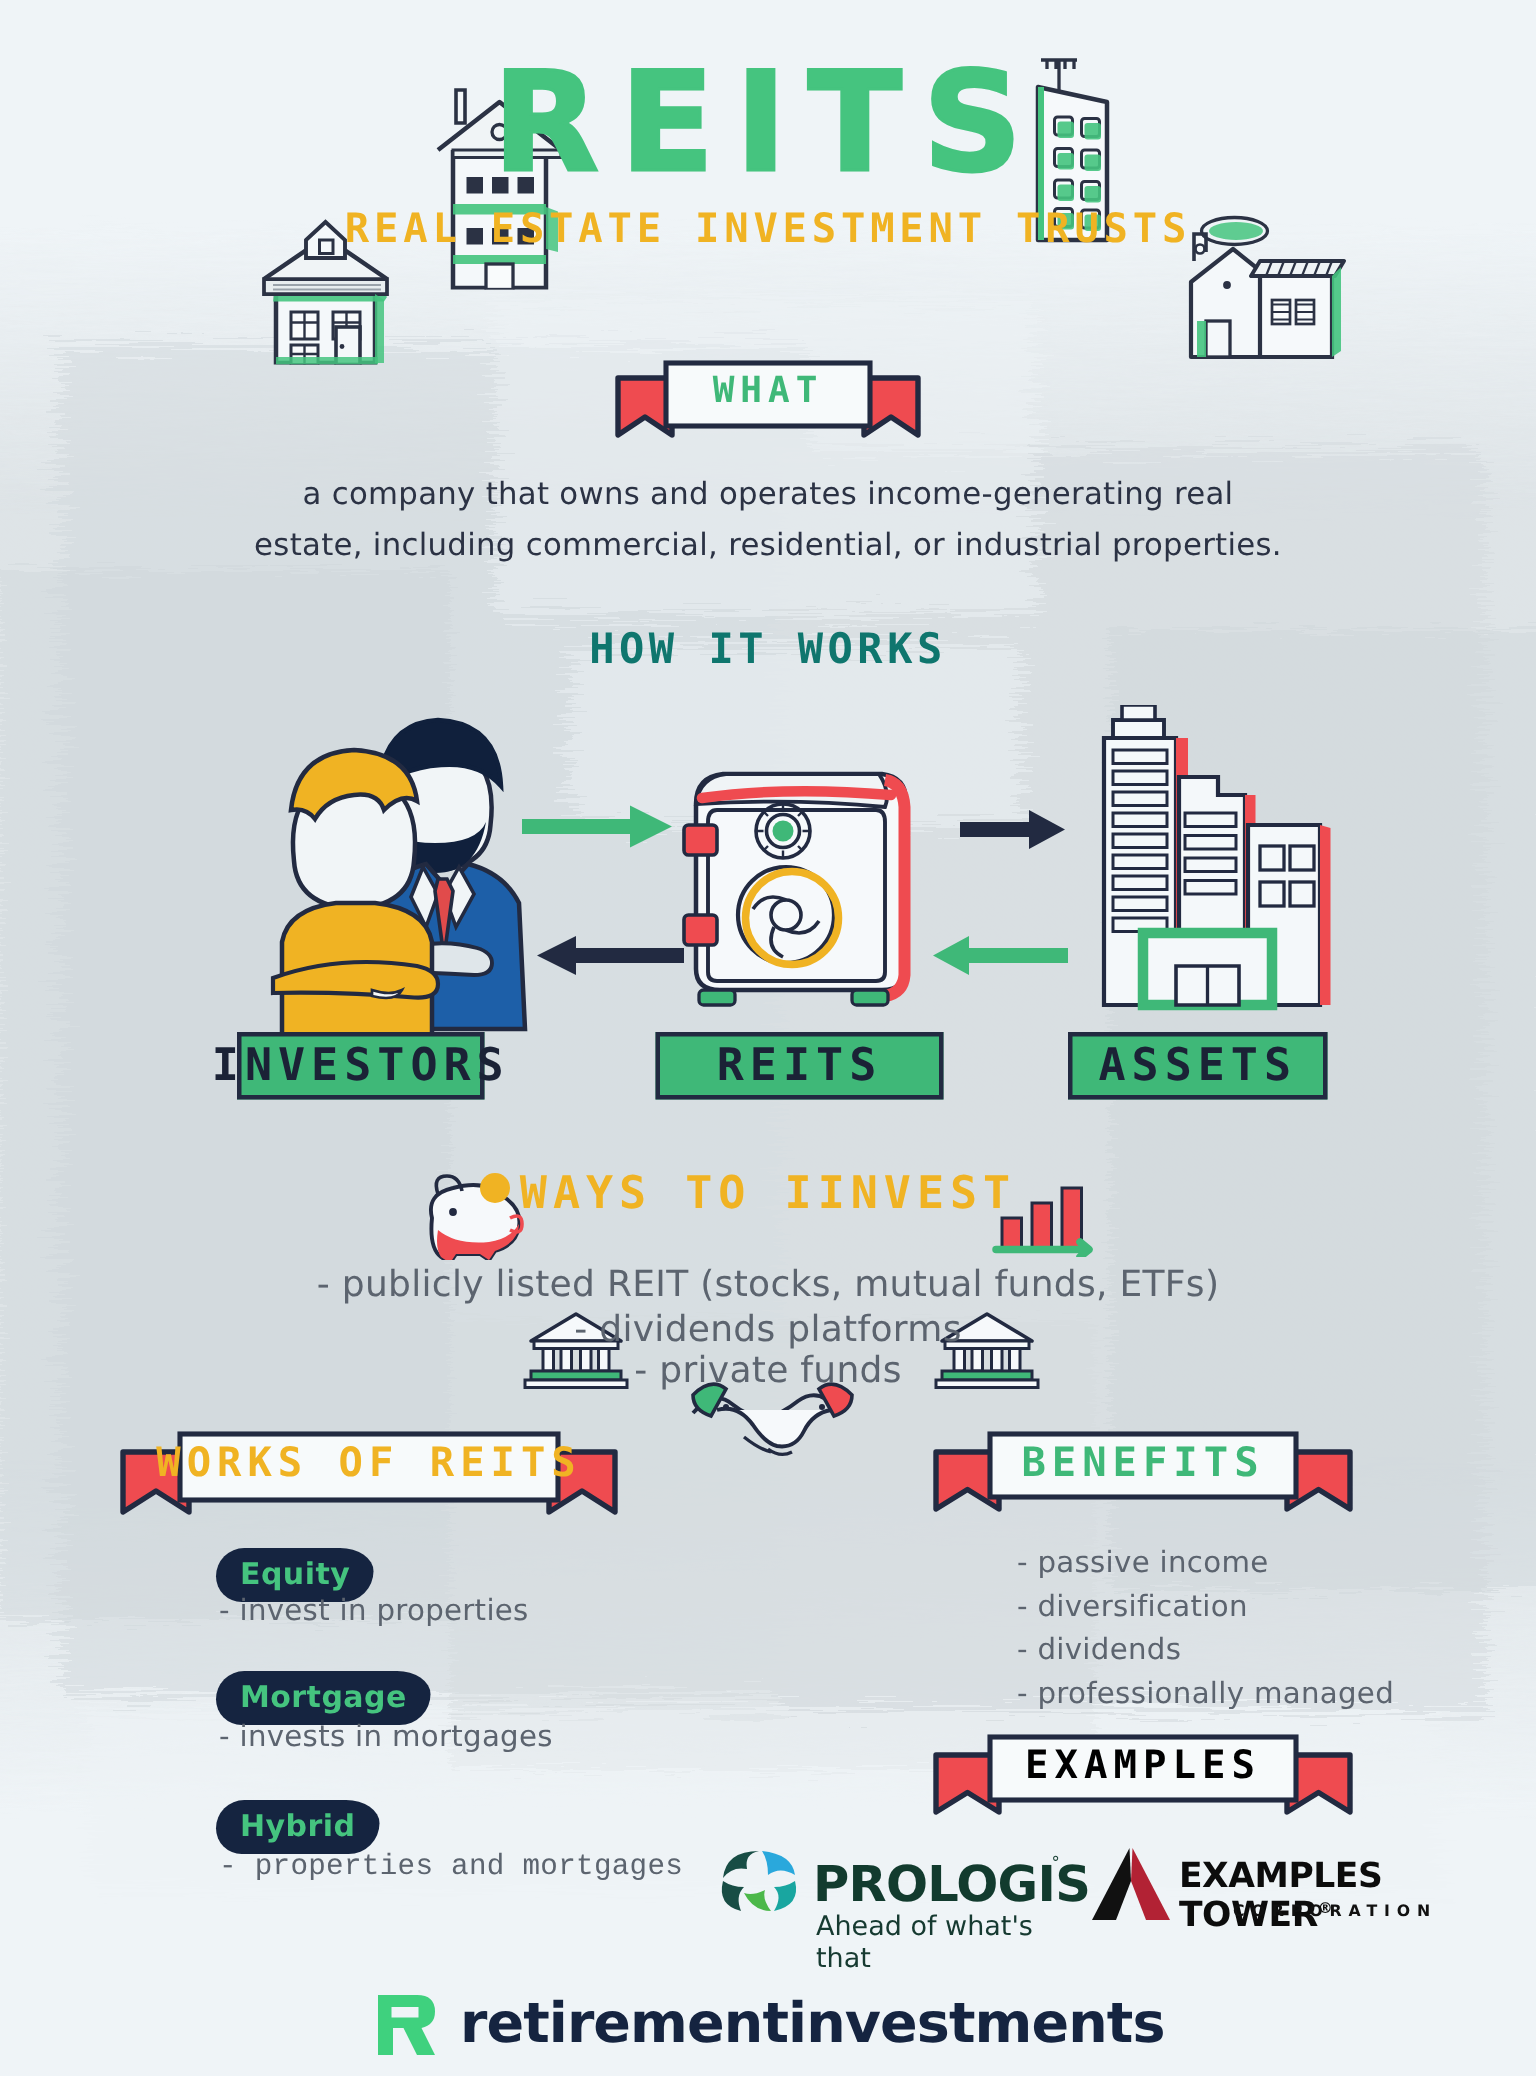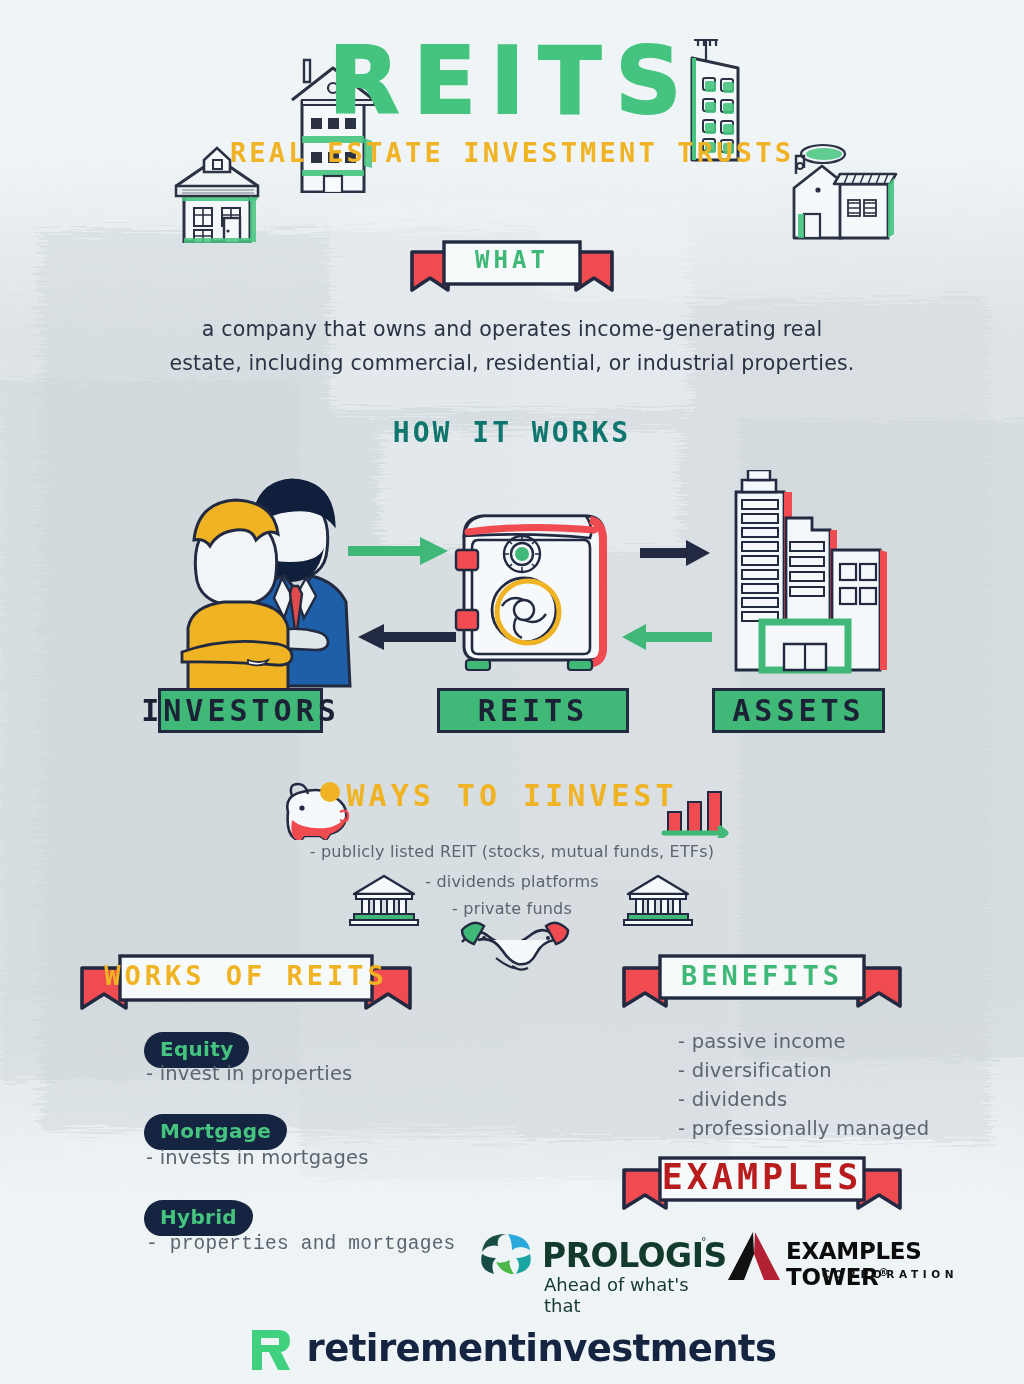--- a/index.html
+++ b/index.html
@@ -122,21 +122,21 @@
     font-family: "DejaVu Sans Mono", monospace;
     font-size: 30px;
     font-weight: 700;
     letter-spacing: 4px;
     color: #f0b323;
   }
   .ways-line {
     position: absolute;
     left: 0; right: 0;
     text-align: center;
-    font-size: 16px;
+    font-size: 24px;
     color: #5c646f;
     letter-spacing: .2px;
   }
 
   
   .type-pill {
     position: absolute;
     background: #152440;
     color: #45c47f;
     font-size: 20px;
@@ -594,21 +594,21 @@
   <div class="benefit-item hand-text" style="left:678px; top:1059px;">- diversification</div>
   <div class="benefit-item hand-text" style="left:678px; top:1088px;">- dividends</div>
   <div class="benefit-item hand-text" style="left:678px; top:1117px;">- professionally managed</div>
 
   <div class="ribbon" style="left:618px; top:1152px; width:288px; height:66px;">
     <svg width="288" height="66" viewBox="0 0 288 66">
       <path d="M6 18 L48 18 L48 56 L27 43 L6 56 Z" fill="#ef4b50" stroke="#222a41" stroke-width="3.6" stroke-linejoin="round"></path>
       <path d="M282 18 L240 18 L240 56 L261 43 L282 56 Z" fill="#ef4b50" stroke="#222a41" stroke-width="3.6" stroke-linejoin="round"></path>
       <rect x="42" y="6" width="204" height="42" fill="#f7fafb" stroke="#222a41" stroke-width="3.4"></rect>
     </svg>
-    <div class="ribbon-label" style="font-size:35px; color:#b91c1c; padding-bottom:16px;">EXAMPLES</div>
+    <div class="ribbon-label" style="font-size:26px; color:#000000; padding-bottom:16px;">EXAMPLES</div>
   </div>
 
   <div id="prologis-logo">
     <svg class="abs" style="left:0; top:0;" width="58" height="44" viewBox="0 0 58 44">
       <path d="M28 2 q-22 0 -24 18 q6 -8 16 -6 q-2 -10 8 -12Z" fill="#184d45"></path>
       <path d="M4 22 q-4 16 12 20 q-4 -10 2 -16 q-8 0 -14 -4Z" fill="#184d45"></path>
       <path d="M30 2 q20 2 22 16 q-10 -6 -18 0 q0 -10 -4 -16Z" fill="#2aa8dc"></path>
       <path d="M52 22 q4 16 -14 20 q6 -10 0 -16 q8 0 14 -4Z" fill="#19a6a0"></path>
       <path d="M18 30 q6 12 18 12 q-6 -8 -4 -14 q-8 4 -14 2Z" fill="#4cb84a"></path>
     </svg>

